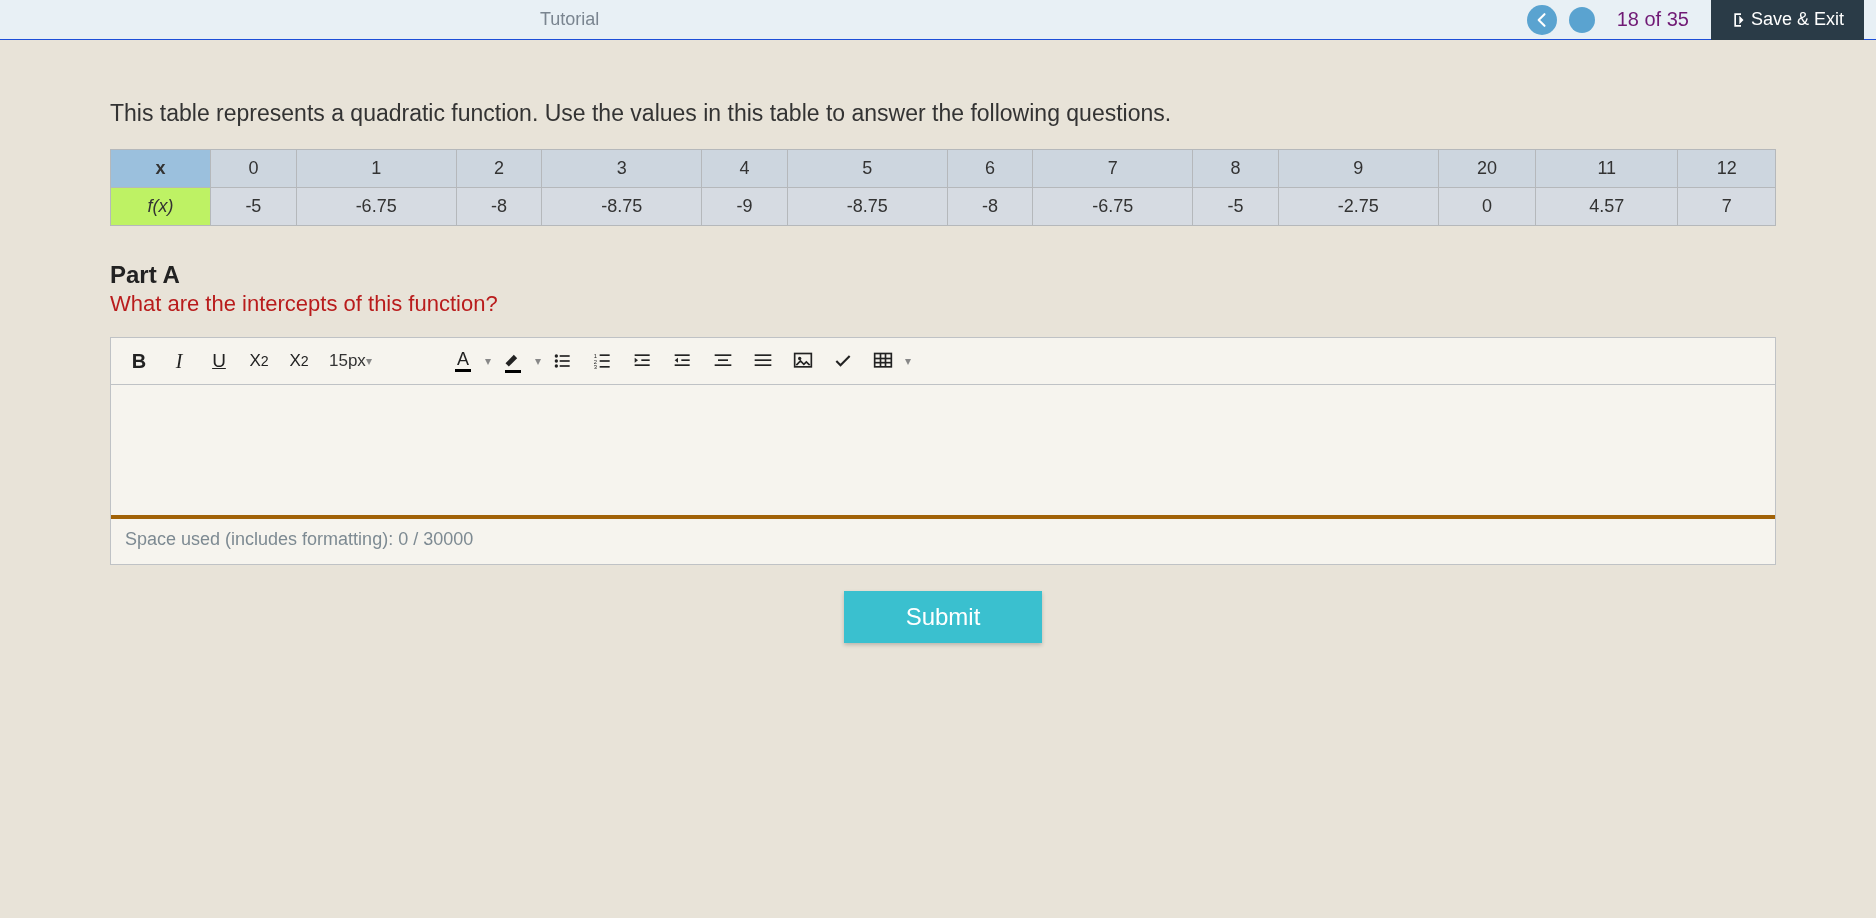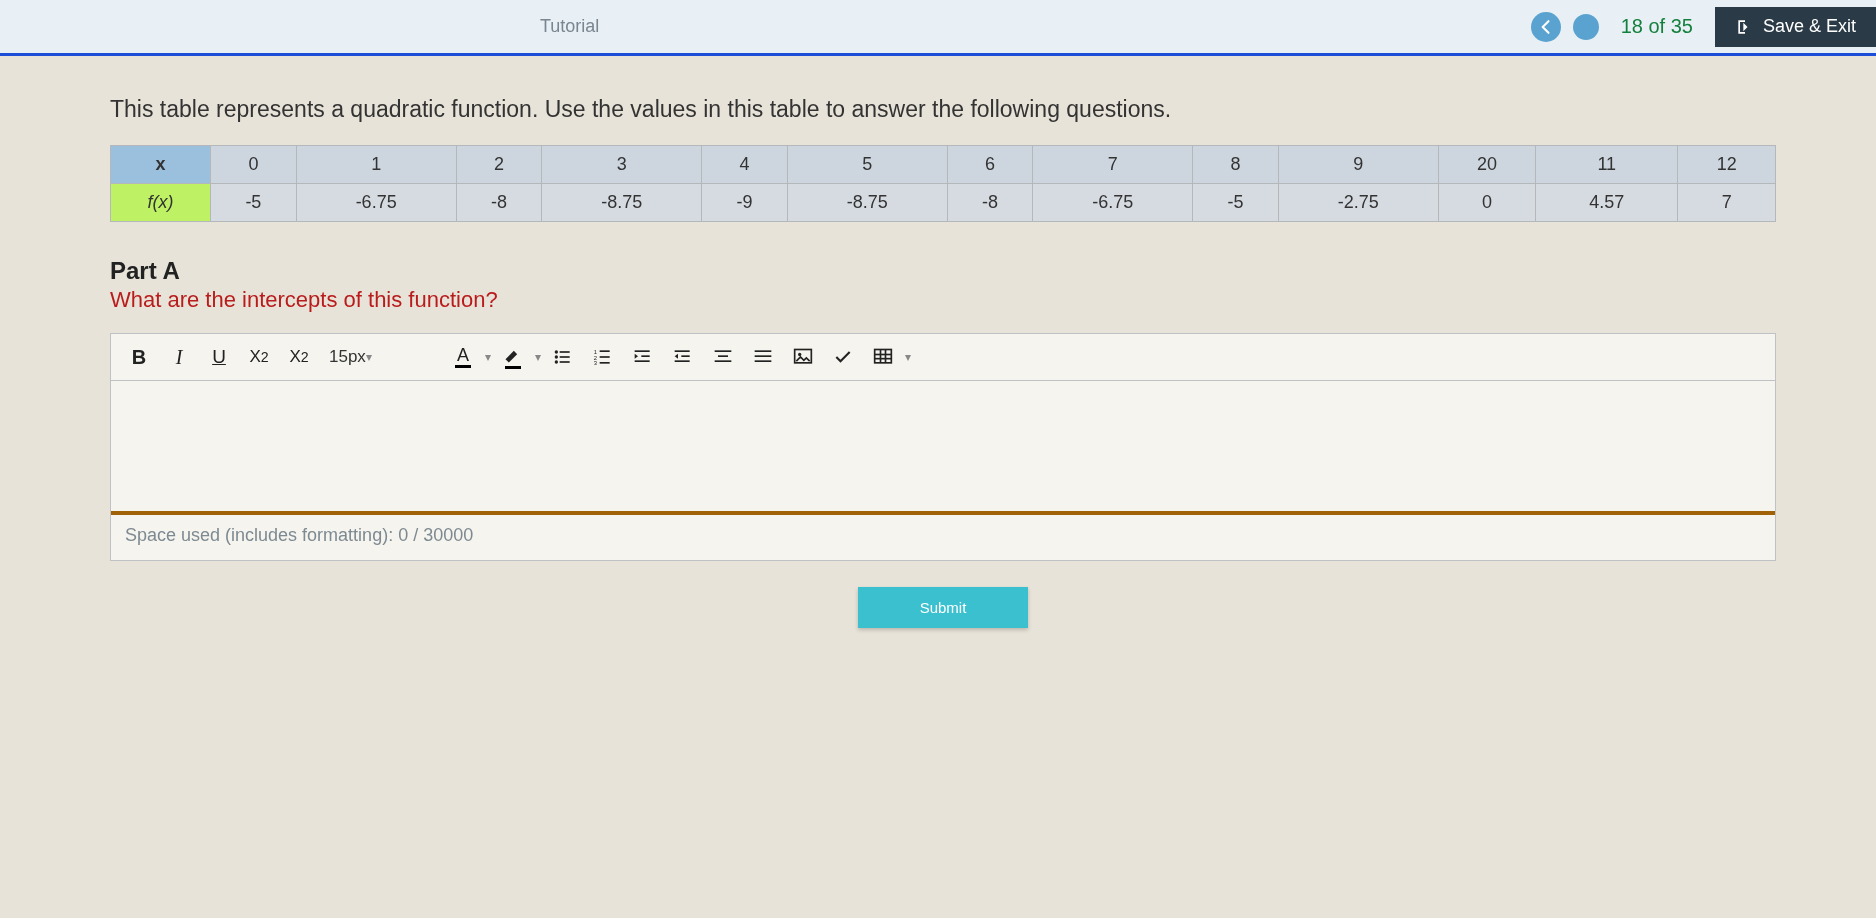--- a/index.html
+++ b/index.html
@@ -4,28 +4,28 @@
 <style>
 * { box-sizing: border-box; margin: 0; padding: 0; }
 body {
   font-family: "Segoe UI", Arial, sans-serif;
   background: #e8e3d8;
   width: 1876px;
   height: 918px;
   overflow: hidden;
 }
 .topbar {
-  height: 56px;
+  height: 40px;
   background: #e8f0f5;
   display: flex;
   align-items: center;
   justify-content: flex-end;
-  padding: 0 0 0 20px;
+  padding: 0 12px 0 20px;
   gap: 12px;
-  border-bottom: 3px solid #1d4ed8;
+  border-bottom: 1px solid #1d4ed8;
 }
 .topbar-center-text {
   color: #7a8590;
   font-size: 18px;
   margin-right: auto;
   margin-left: 520px;
 }
 .nav-btn {
   width: 30px; height: 30px;
   border-radius: 50%;
@@ -37,47 +37,47 @@
   font-size: 18px;
   cursor: pointer;
 }
 .nav-dot {
   width: 26px; height: 26px;
   border-radius: 50%;
   background: #5aa3d0;
 }
 .progress-text {
   font-size: 20px;
-  color: #15803d;
+  color: #701a75;
   padding: 0 10px;
 }
 .save-exit {
   background: #2a3b47;
   color: #fff;
   height: 40px;
   padding: 0 20px;
   display: flex;
   align-items: center;
-  gap: 8px;
   font-size: 18px;
   cursor: pointer;
 }
 .page {
   padding: 40px 100px 30px 110px;
 }
 .q-title {
   font-size: 32px;
   font-weight: 700;
   color: #222;
   margin-bottom: 10px;
 }
 .q-desc {
   font-size: 23px;
   color: #333;
   margin-bottom: 22px;
+  margin-top: 20px;
 }
 table.data {
   width: 100%;
   border-collapse: collapse;
   font-size: 18px;
 }
 table.data td, table.data th {
   border: 1px solid #b5b8bb;
   text-align: center;
   padding: 8px 6px;
@@ -172,21 +172,21 @@
   border-top: 4px solid #a16207;
 }
 .submit-wrap {
   display: flex;
   justify-content: center;
   margin-top: 26px;
 }
 .submit-btn {
   background: #3ac0cf;
   color: #fff;
-  font-size: 15px;
+  font-size: 24px;
   padding: 12px 62px;
   border: none;
   cursor: pointer;
   box-shadow: 0 2px 4px rgba(0,0,0,.2);
 }
 svg.icon { width: 20px; height: 20px; }
 </style>
 </head>
 <body>
 

